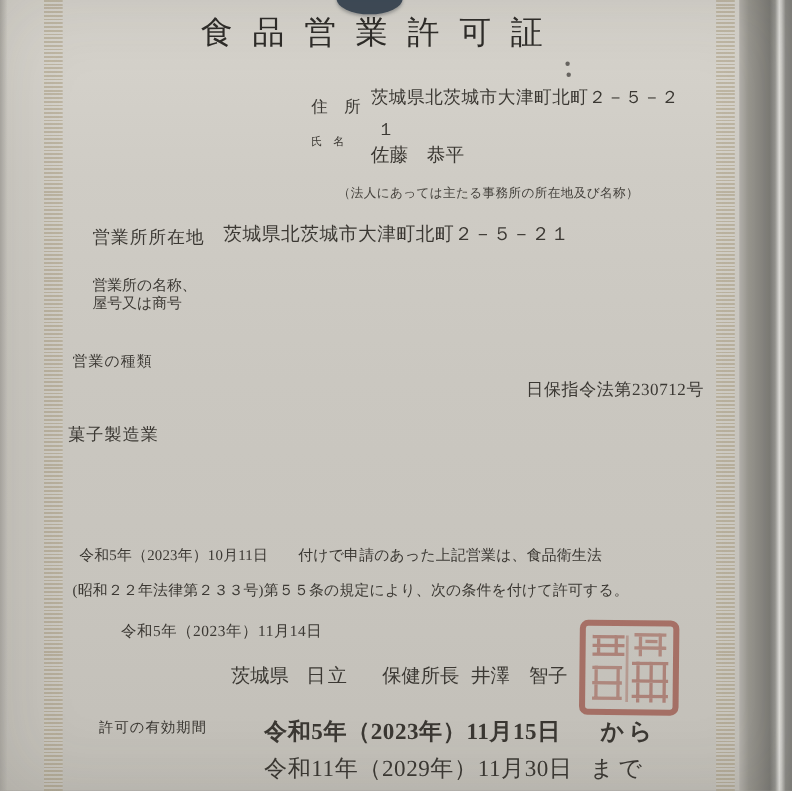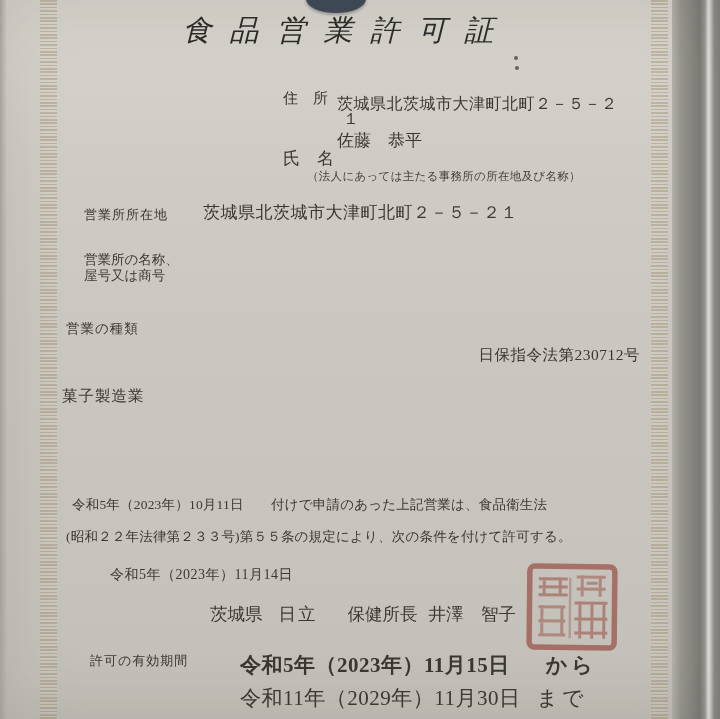--- a/index.html
+++ b/index.html
@@ -27,30 +27,30 @@
     background:linear-gradient(90deg,#b5b2ac 0%,#98968f 18%,#8a8882 40%,#7d7c77 58%,
       #989792 68%,#e4e3df 76%,#d0cfcb 80%,#8e8d89 88%,#83827e 100%);}
   .top-clip{position:absolute;left:306px;top:-15px;width:60px;height:28px;border-radius:50%;
     background:#3e4a57;box-shadow:0 2px 3px rgba(40,45,55,.35);}
   .dot{position:absolute;width:4px;height:4px;border-radius:50%;background:#53514d;opacity:.85;}
   .dot.d1{left:514px;top:56px;}
   .dot.d2{left:515px;top:66px;}
 
   .txt{position:absolute;white-space:nowrap;line-height:1.25;}
   .title{left:0;top:12px;width:676px;text-align:center;font-size:29px;
-    letter-spacing:.62em;text-indent:.62em;color:#2e2c29;font-weight:500;font-style:italic;}
+    letter-spacing:.62em;text-indent:.62em;color:#2e2c29;font-weight:500;}
 
   .addr-label{left:283px;top:89px;font-size:15px;font-family:Liberation Serif, serif;}
-  .addr-v1{left:337px;top:94px;font-size:16px;letter-spacing:.5px;}
+  .addr-v1{left:337px;top:80px;font-size:16px;letter-spacing:.5px;}
   .addr-v2{left:343px;top:109px;font-size:16px;}
-  .name-label{left:283px;top:148px;font-size:17px;text-align:center;}
+  .name-label{left:283px;top:124px;font-size:10px;text-align:center;}
   .name-value{left:337px;top:130px;font-size:17px;}
   .corp-note{left:307px;top:169px;font-size:11.5px;color:#45423d;letter-spacing:.3px;}
 
-  .loc-label{left:84px;top:207px;font-size:13px;letter-spacing:1px;}
+  .loc-label{left:84px;top:207px;font-size:16px;letter-spacing:1px;}
   .loc-value{left:203px;top:202px;font-size:17px;letter-spacing:.5px;}
   .shop-label1{left:84px;top:252px;font-size:13.5px;}
   .shop-label2{left:84px;top:268px;font-size:13.5px;}
   .shop-value{left:203px;top:250px;font-size:17px;letter-spacing:1px;}
 
   .type-label{left:66px;top:321px;font-size:13.5px;letter-spacing:1px;}
   .type-value{left:62px;top:346px;font-size:15.5px;letter-spacing:1px;margin-top:40px;}
   .permit-no{right:80px;top:345px;font-size:15.5px;letter-spacing:.5px;}
 
   .para1{left:72px;top:497px;font-size:13.5px;letter-spacing:.2px;}

